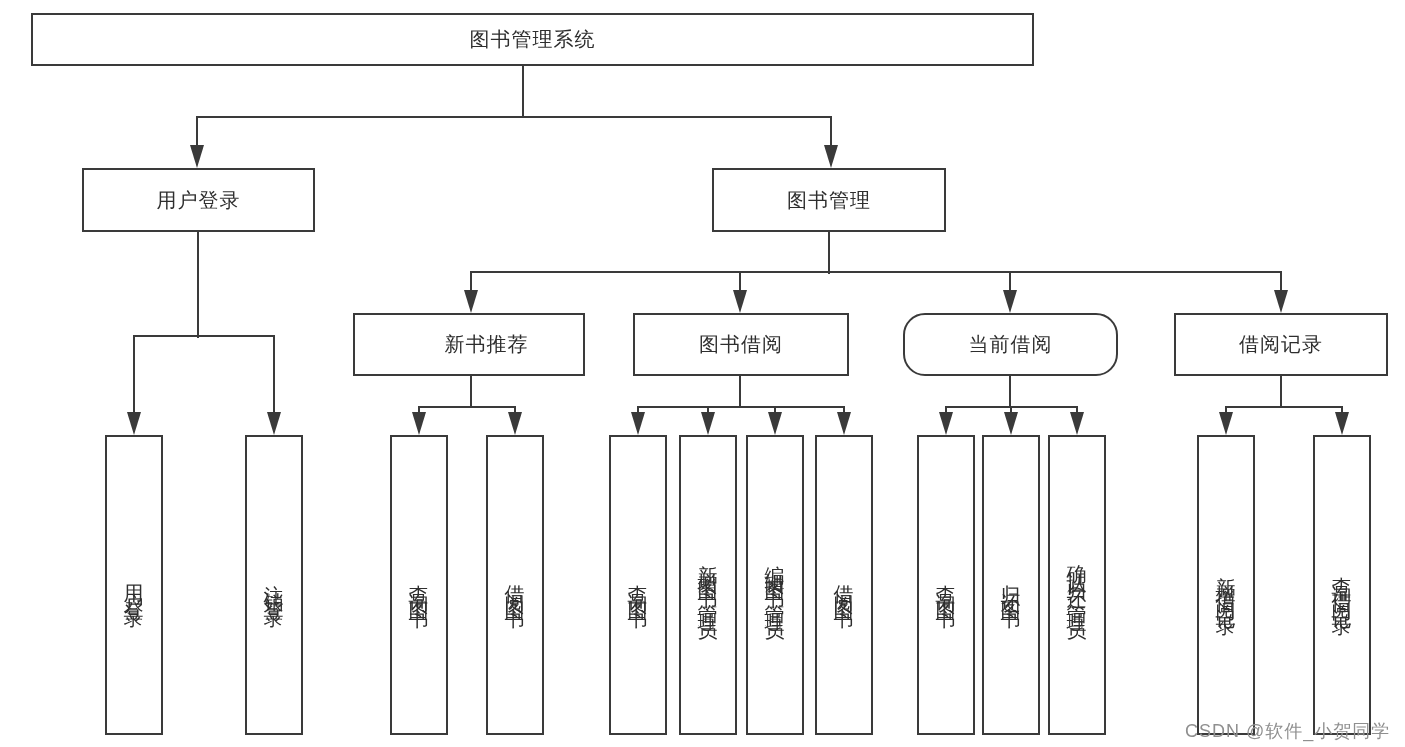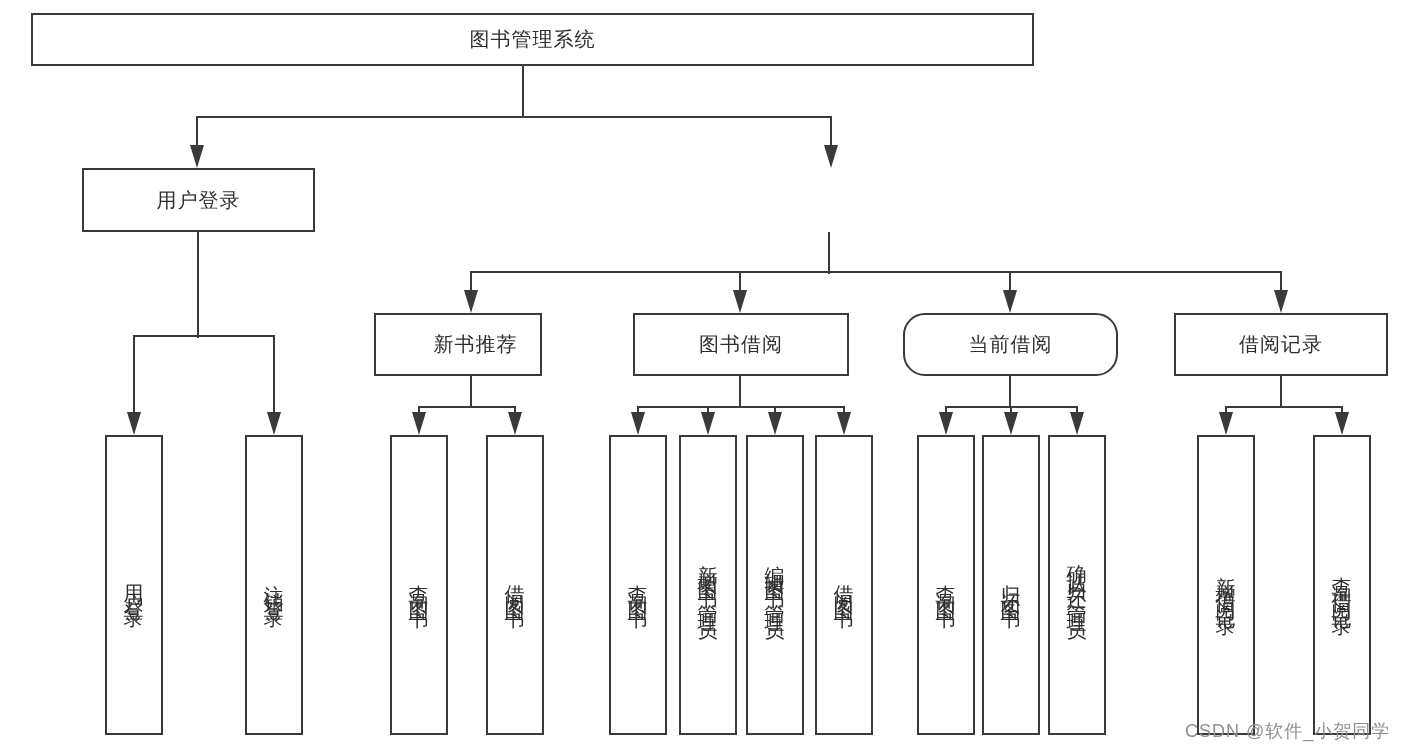--- a/index.html
+++ b/index.html
@@ -20,21 +20,21 @@
     align-items:center;
     justify-content:center;
     font-size:20px;
     letter-spacing:1px;
     color:#2e2e2e;
   }
   .box.root{left:23px;top:13px;width:1003px;height:53px;margin-left:8px;}
   .box.lvl2a{left:82px;top:168px;width:233px;height:64px;}
   .box.lvl2b{left:712px;top:168px;width:234px;height:64px;}
   .box.lvl3{top:313px;height:63px;}
-  .box.l3-1{left:374px;width:168px;padding-left:35px;}
+  .box.l3-1{left:353px;width:232px;padding-left:35px;}
   .box.l3-2{left:633px;width:216px;}
   .box.l3-3{left:903px;width:215px;border-radius:22px;}
   .box.l3-4{left:1174px;width:214px;}
   .box.leaf{top:435px;width:58px;height:300px;letter-spacing:0;}
   .vtext{
     writing-mode:vertical-rl;
     text-orientation:mixed;
     letter-spacing:8px;
     font-size:20px;
     line-height:1;
@@ -118,20 +118,23 @@
       <div class="arrow" style="left: 1334.5px; top: 412px;"></div>
     </div>
 
   <div class="box root">
     <span>图书管理系统</span>
   </div>
 
   <div class="box lvl2a">
     <span>用户登录</span>
   </div>
+  <div class="box lvl2b">
+    <span>图书管理</span>
+  </div>
 
   <div class="box lvl3 l3-1">
     <span>新书推荐</span>
   </div>
   <div class="box lvl3 l3-2">
     <span>图书借阅</span>
   </div>
   <div class="box lvl3 l3-3">
     <span>当前借阅</span>
   </div>

